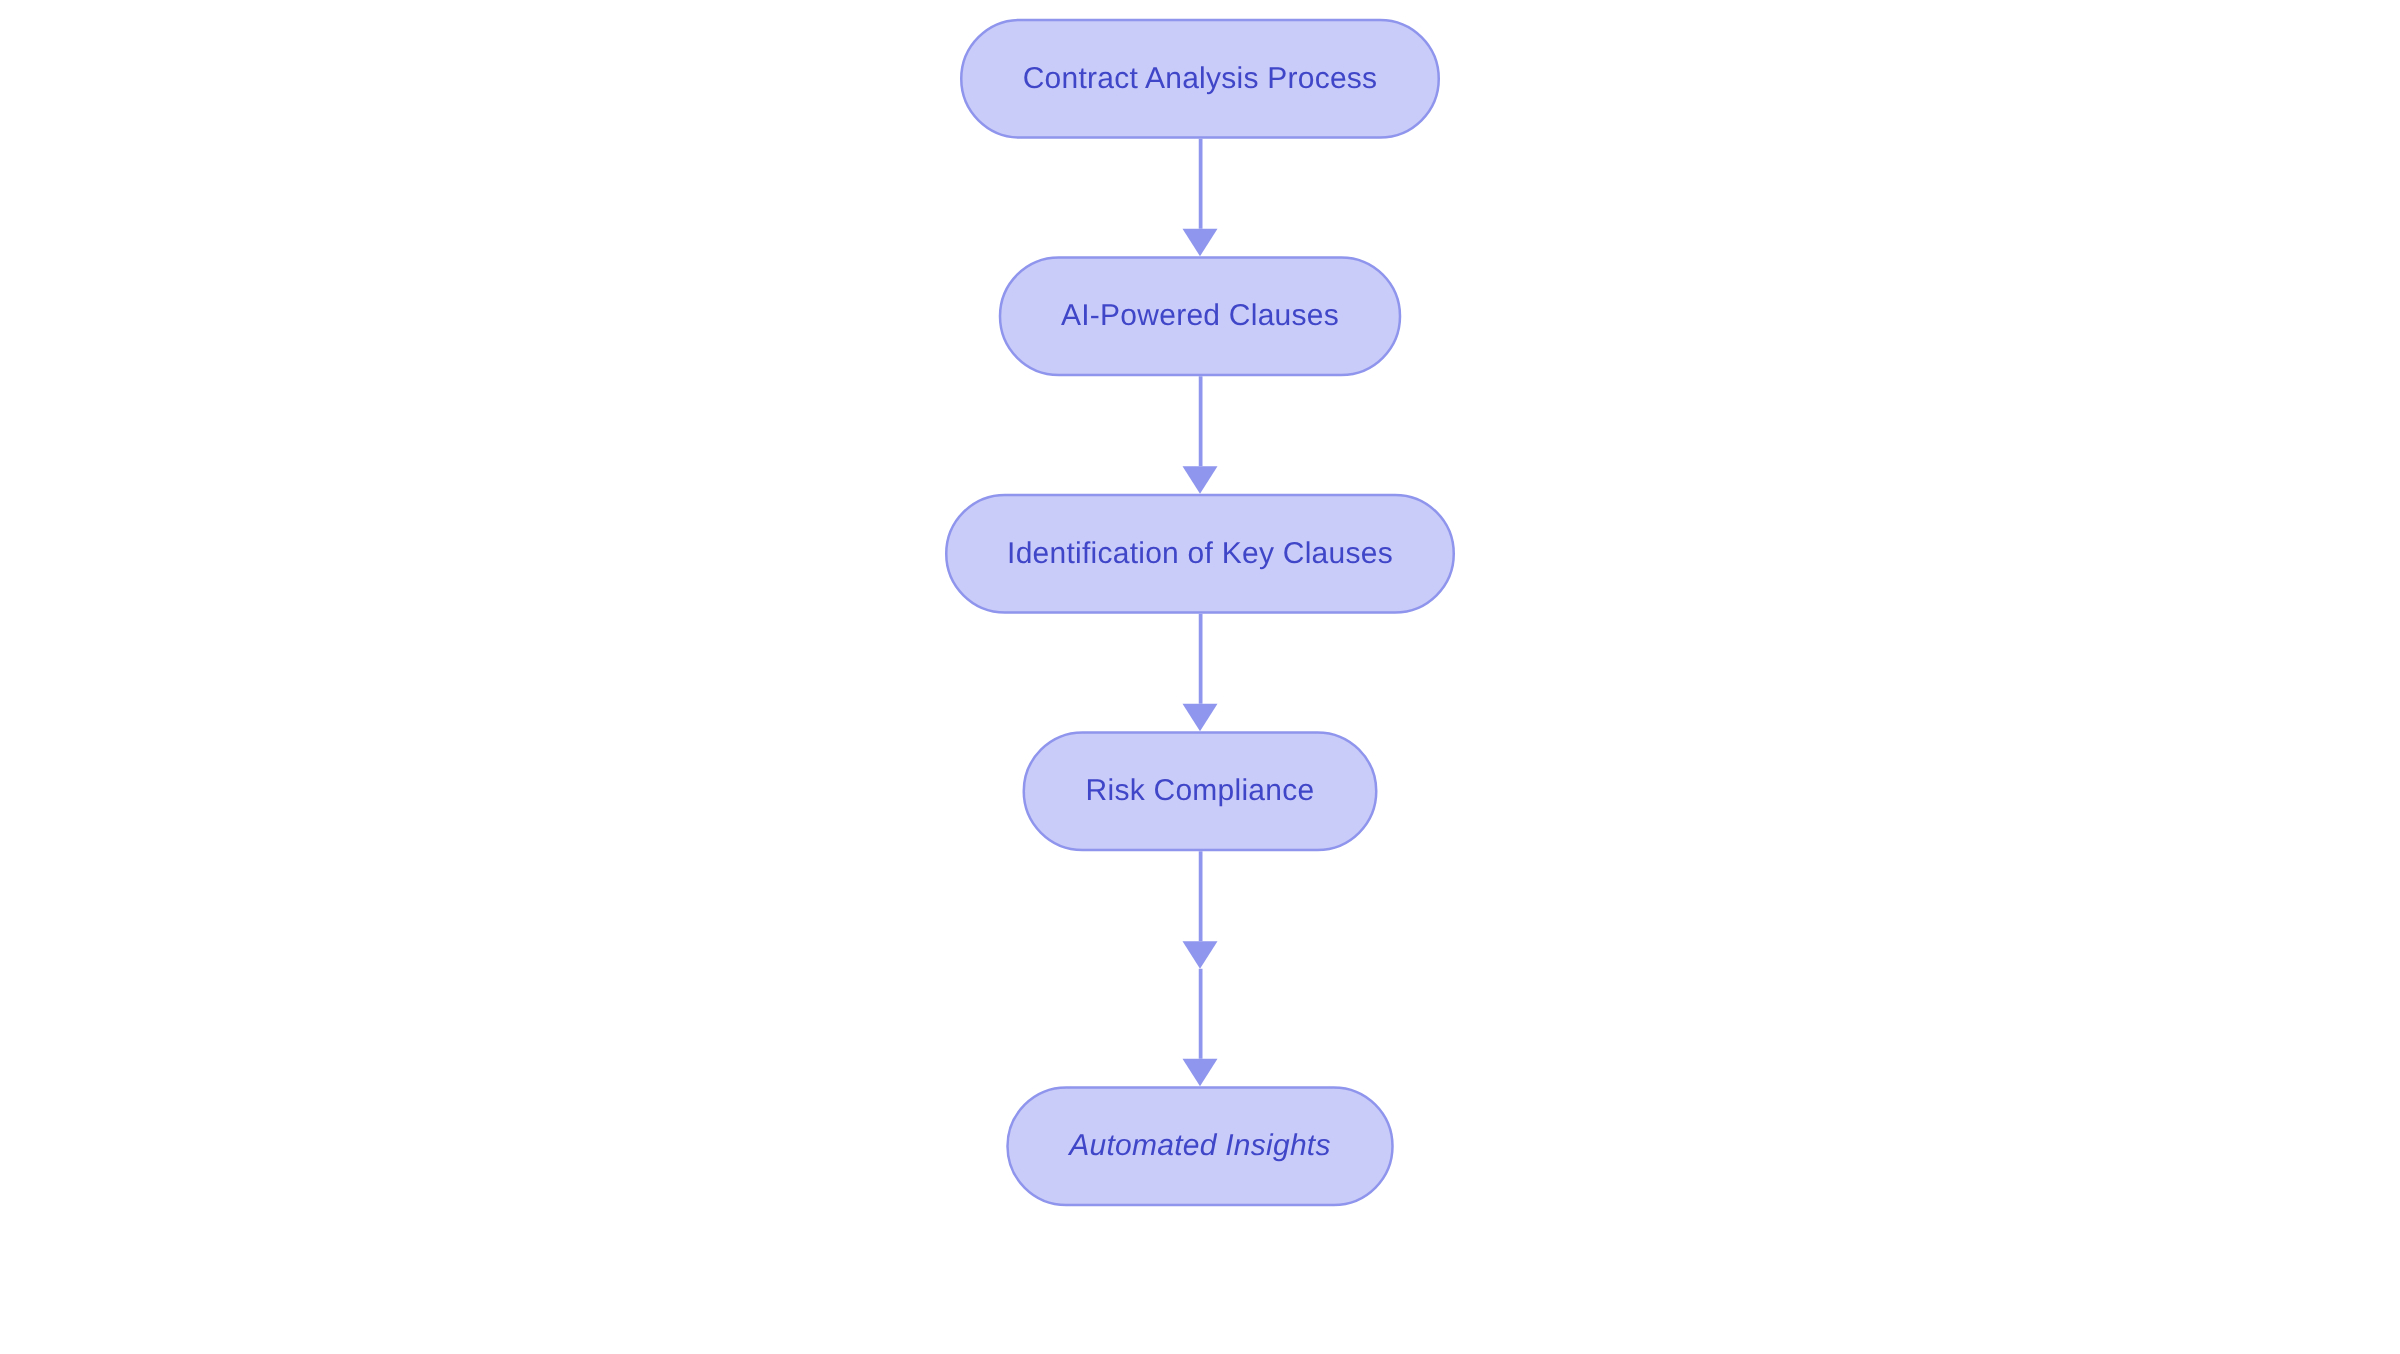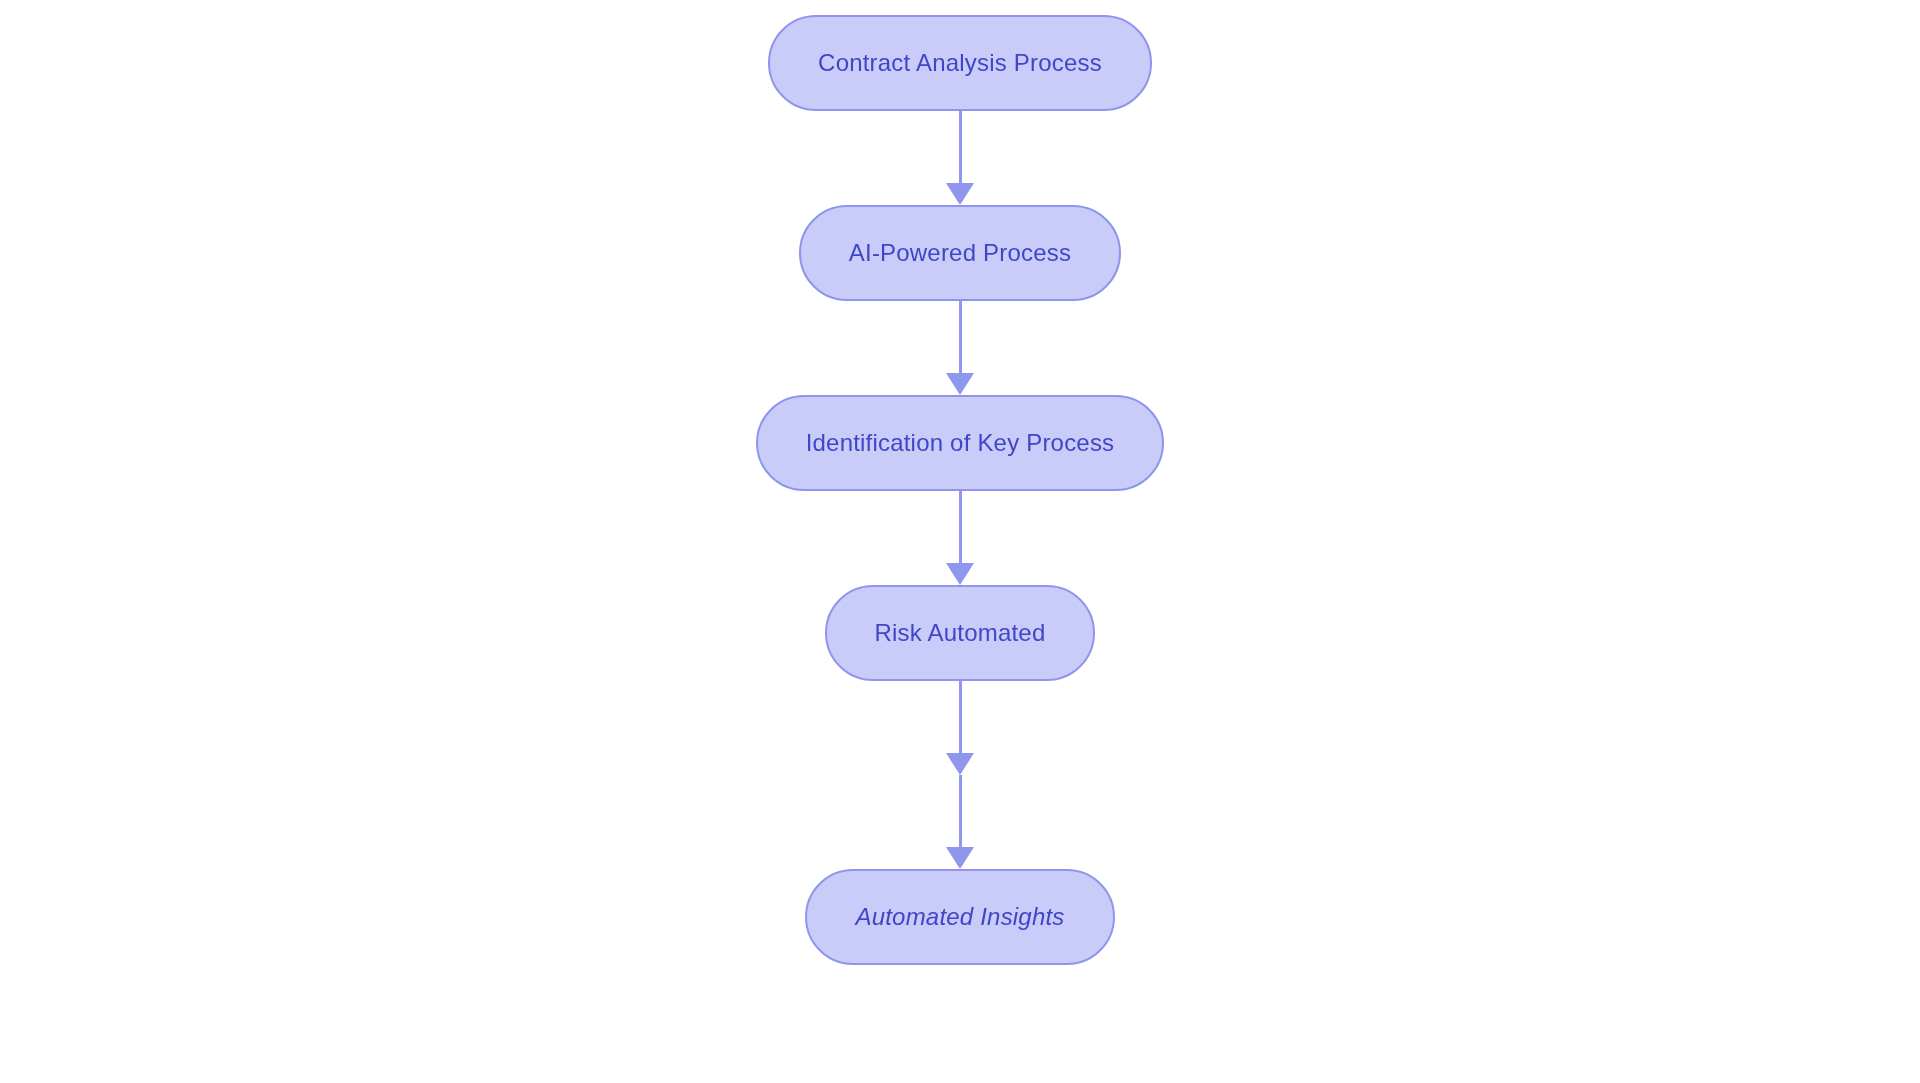--- a/index.html
+++ b/index.html
@@ -71,39 +71,39 @@
     <div class="node" style="background: rgb(201, 203, 248); border-color: rgb(143, 149, 236);">
       <span class="node-label" style="color: rgb(64, 70, 200);">Contract Analysis Process</span>
     </div>
 
     <div class="arrow">
       <div class="arrow-line" style="background: rgb(143, 150, 238);"></div>
       <div class="arrow-head" style="border-top-color: rgb(143, 150, 238);"></div>
     </div>
 
     <div class="node" style="background: rgb(201, 203, 248); border-color: rgb(143, 149, 236);">
-      <span class="node-label" style="color: rgb(64, 70, 200);">AI-Powered Process</span>
+      <span class="node-label" style="color: rgb(64, 70, 200);">AI-Powered Clauses</span>
     </div>
 
     <div class="arrow">
       <div class="arrow-line" style="background: rgb(143, 150, 238);"></div>
       <div class="arrow-head" style="border-top-color: rgb(143, 150, 238);"></div>
     </div>
 
     <div class="node" style="background: rgb(201, 203, 248); border-color: rgb(143, 149, 236);">
-      <span class="node-label" style="color: rgb(64, 70, 200);">Identification of Key Process</span>
+      <span class="node-label" style="color: rgb(64, 70, 200);">Identification of Key Clauses</span>
     </div>
 
     <div class="arrow">
       <div class="arrow-line" style="background: rgb(143, 150, 238);"></div>
       <div class="arrow-head" style="border-top-color: rgb(143, 150, 238);"></div>
     </div>
 
     <div class="node" style="background: rgb(201, 203, 248); border-color: rgb(143, 149, 236);">
-      <span class="node-label" style="color: rgb(64, 70, 200);">Risk Automated</span>
+      <span class="node-label" style="color: rgb(64, 70, 200);">Risk Compliance</span>
     </div>
 
     <div class="arrow">
       <div class="arrow-line" style="background: rgb(143, 150, 238);"></div>
       <div class="arrow-head" style="border-top-color: rgb(143, 150, 238);"></div>
     </div>
 
 
     <div class="arrow">
       <div class="arrow-line" style="background: rgb(143, 150, 238);"></div>

